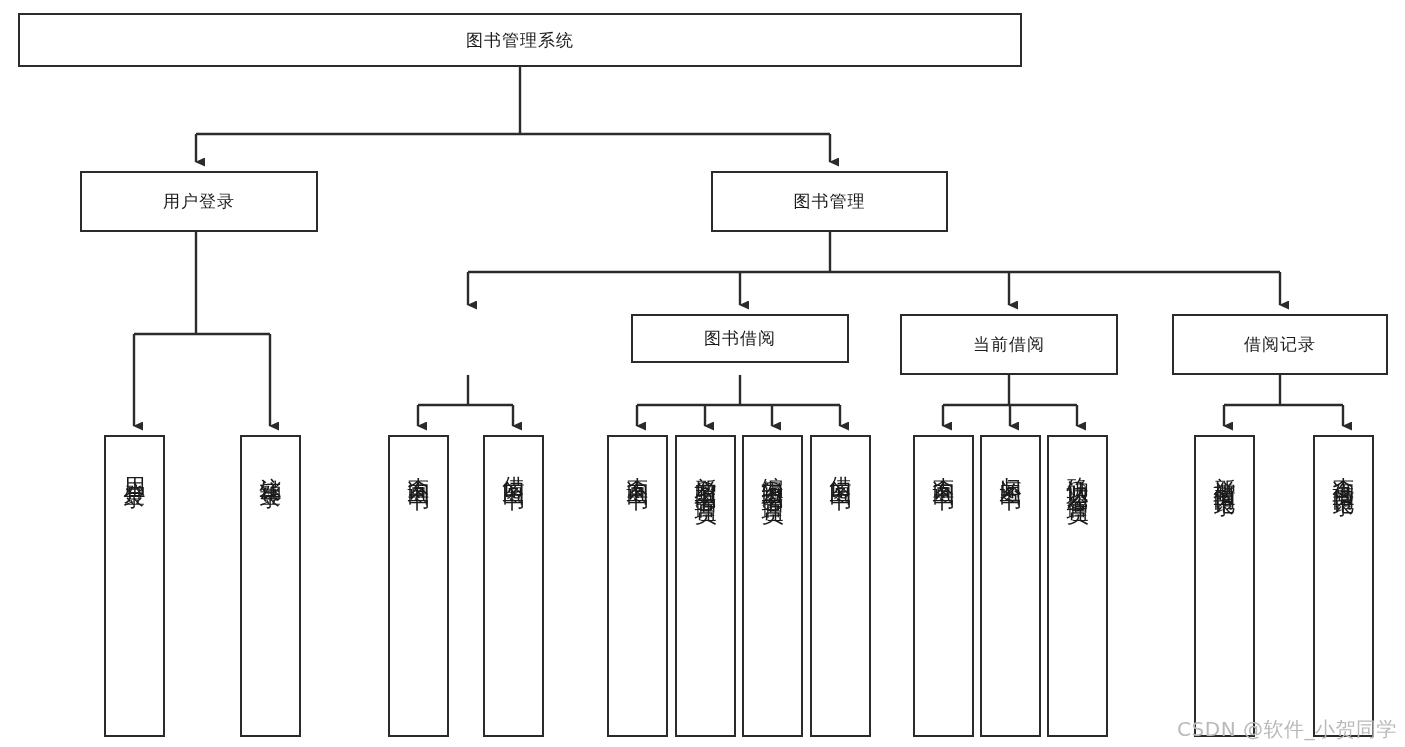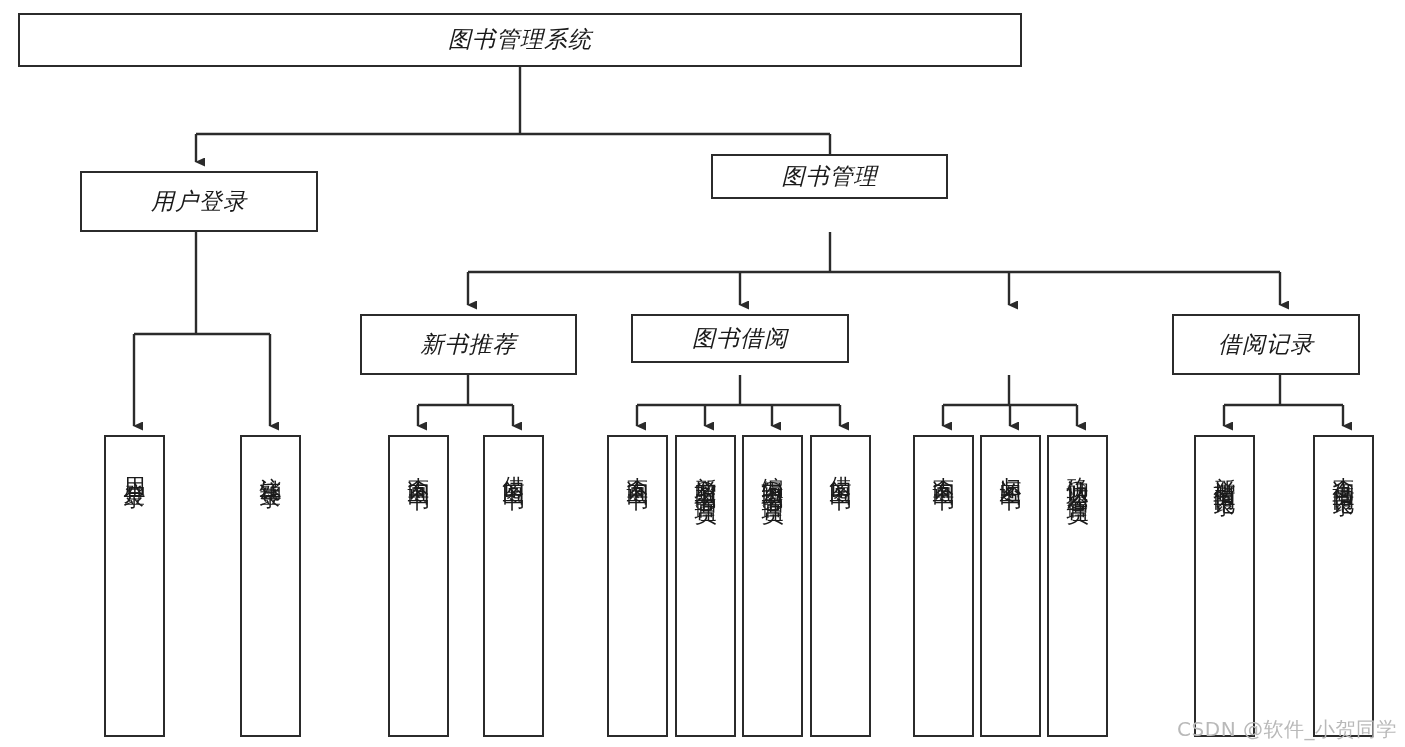--- a/index.html
+++ b/index.html
@@ -37,22 +37,21 @@
     justify-content: center;
     color: #1a1a1a;
   }
   .node-label {
     display: block;
     text-align: center;
     line-height: 1.18;
     letter-spacing: 1px;
   }
   .node.horizontal .node-label {
-    font-size: 23px;
-    font-style: italic;
+    font-size: 17px;
   }
   .node.vertical {
     align-items: flex-start;
     padding-top: 22px;
   }
   .node.vertical .node-label {
     writing-mode: vertical-rl;
     text-orientation: upright;
     font-size: 22px;
     letter-spacing: 4px;
@@ -123,31 +122,31 @@
     </g>
   </svg>
 
   <div class="node horizontal" style="left:18px; top:13px; width:1004px; height:54px;">
     <span class="node-label">图书管理系统</span>
   </div>
 
   <div class="node horizontal" style="left:80px; top:171px; width:238px; height:61px;">
     <span class="node-label">用户登录</span>
   </div>
-  <div class="node horizontal" style="left:711px; top:154px; width:237px; height:45px;">
+  <div class="node horizontal" style="left:711px; top:171px; width:237px; height:61px;">
     <span class="node-label">图书管理</span>
   </div>
 
-  <div class="node horizontal" style="left:360px; top:314px; width:217px; height:61px;">
-    <span class="node-label">新书推荐</span>
-  </div>
   <div class="node horizontal" style="left:631px; top:314px; width:218px; height:49px;">
     <span class="node-label">图书借阅</span>
   </div>
-  <div class="node horizontal" style="left:1172px; top:314px; width:188px; height:61px;">
+  <div class="node horizontal" style="left:900px; top:314px; width:218px; height:61px;">
+    <span class="node-label">当前借阅</span>
+  </div>
+  <div class="node horizontal" style="left:1172px; top:314px; width:216px; height:61px;">
     <span class="node-label">借阅记录</span>
   </div>
 
   <div class="node vertical" style="left:104px; top:435px; width:61px; height:302px;">
     <span class="node-label">用户登录</span>
   </div>
   <div class="node vertical" style="left:240px; top:435px; width:61px; height:302px;">
     <span class="node-label">注销登录</span>
   </div>
 

